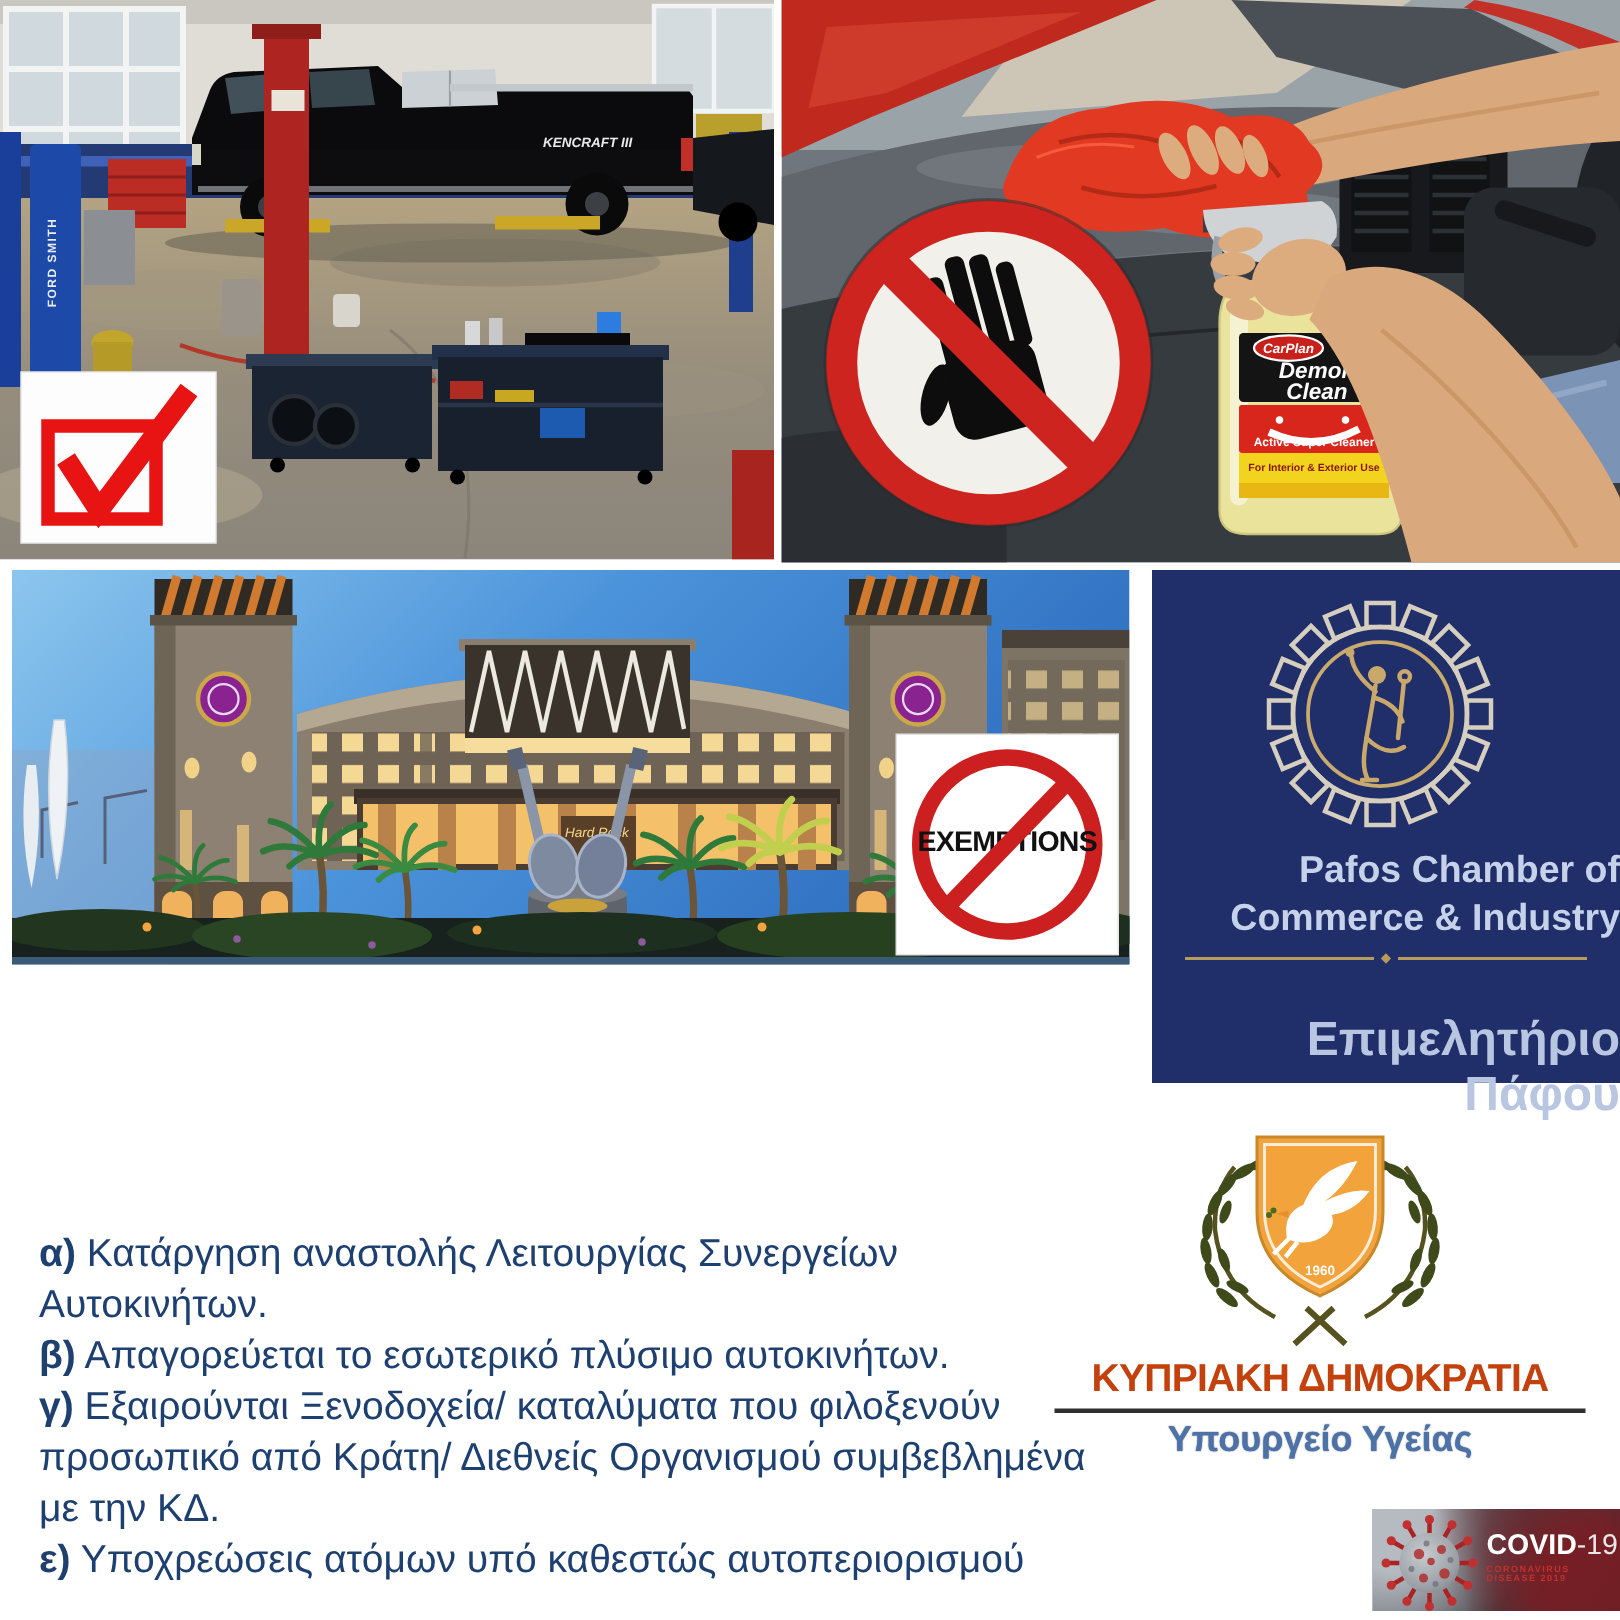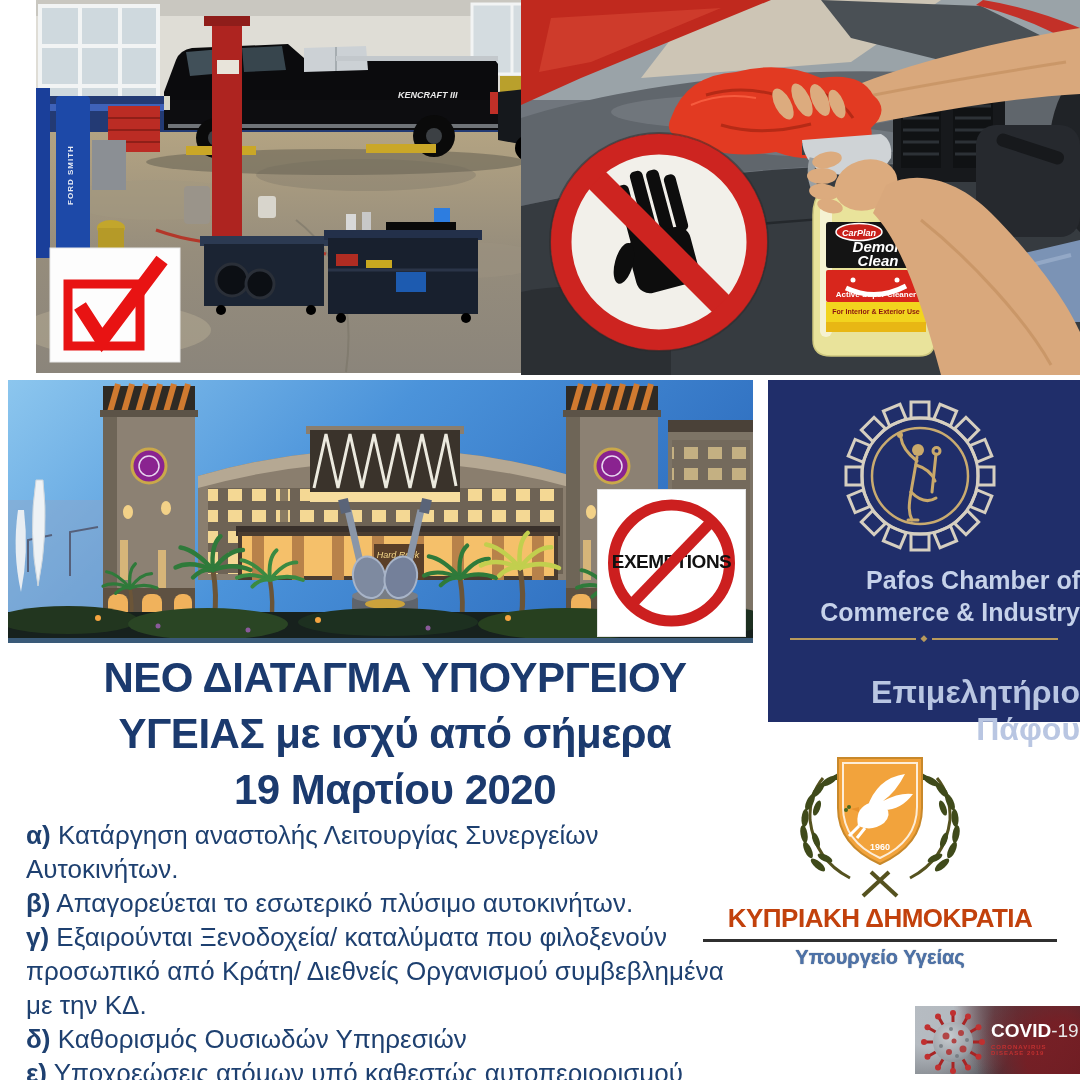--- a/index.html
+++ b/index.html
@@ -5,21 +5,21 @@
   html,body{margin:0;padding:0;background:#fff;}
   .canvas{
     position:relative;width:1080px;height:1080px;margin:0 auto;
     background:#fff;overflow:hidden;
     font-family:"Liberation Sans",sans-serif;
   }
   .abs{position:absolute;}
   svg{display:block;}
 
   
-  .photo-garage{left:0;top:0;width:516px;height:373px;padding-left:36px;}
+  .photo-garage{left:0;top:0;width:516px;height:373px;}
   .photo-interior{left:521px;top:0;width:559px;height:375px;}
   .photo-hotel{left:8px;top:380px;width:745px;height:263px;}
 
   
   .exemptions-box{left:598px;top:490px;width:147px;height:146px;background:#fff;box-shadow:0 0 0 1px #e3e3e3;}
   .exemptions-box svg{position:absolute;left:0;top:0;}
   .exemptions-label{
     position:absolute;left:0;top:61px;width:147px;text-align:center;
     font-weight:bold;font-size:19px;letter-spacing:-0.5px;color:#111;
   }
@@ -46,21 +46,21 @@
     color:var(--body_text,#1e4070);font-size:26px;line-height:34px;
   }
   .bullets p{margin:0;}
   .bullets b{font-weight:bold;}
 
   
   .emblem-svg{left:755px;top:750px;width:250px;height:152px;}
   .republic{left:698px;top:903px;width:364px;text-align:center;}
   .republic-title{font-weight:bold;font-size:26px;letter-spacing:-0.5px;color:#c2410c;}
   .republic-rule{height:3px;background:#2f2f2f;margin:5px 5px 4px 5px;}
-  .republic-ministry{font-weight:bold;font-size:20px;color:var(--ministry_blue,#4d72a8);text-shadow:0 0 1px #44536b;}
+  .republic-ministry{font-weight:bold;font-size:24px;color:var(--ministry_blue,#4d72a8);text-shadow:0 0 1px #44536b;}
 
   
   .covid{
     left:915px;top:1006px;width:165px;height:68px;overflow:hidden;
     background:
       radial-gradient(circle at 88% 75%, rgba(122,28,34,.85) 0 22%, rgba(122,28,34,0) 55%),
       radial-gradient(circle at 70% 15%, rgba(96,52,58,.8) 0 28%, rgba(96,52,58,0) 60%),
       radial-gradient(circle at 10% 20%, rgba(190,196,202,.9) 0 18%, rgba(190,196,202,0) 55%),
       linear-gradient(100deg,#6a6f75,#3d3a40 55%,#33222a);
   }
@@ -466,31 +466,25 @@
     <div class="chamber-text chamber-en1">Pafos Chamber of</div>
     <div class="chamber-text chamber-en2">Commerce &amp; Industry</div>
     <div class="chamber-div">
       <span class="bar"></span>
         <span class="dia">◆</span>
         <span class="bar"></span>
     </div>
     <div class="chamber-text chamber-gr2">Επιμελητήριο Πάφου</div>
   </div>
 
-  <div class="abs heading">
-    <div>ΝΕΟ ΔΙΑΤΑΓΜΑ ΥΠΟΥΡΓΕΙΟΥ</div>
-    <div>ΥΓΕΙΑΣ με ισχύ από σήμερα</div>
-    <div>19 Μαρτίου 2020</div>
-  </div>
 
   <div class="abs bullets">
     <p><b>α)</b> <span>Κατάργηση αναστολής Λειτουργίας Συνεργείων Αυτοκινήτων.</span></p>
     <p><b>β)</b> <span>Απαγορεύεται το εσωτερικό πλύσιμο αυτοκινήτων.</span></p>
     <p><b>γ)</b> <span>Εξαιρούνται Ξενοδοχεία/ καταλύματα που φιλοξενούν προσωπικό από Κράτη/ Διεθνείς Οργανισμού συμβεβλημένα με την ΚΔ.</span></p>
-    <p><b>δ)</b> <span>Καθορισμός Ουσιωδών Υπηρεσιών</span></p>
     <p><b>ε)</b> <span>Υποχρεώσεις ατόμων υπό καθεστώς αυτοπεριορισμού</span></p>
   </div>
 
   <svg class="abs emblem-svg" width="250" height="152" viewBox="0 0 250 152">
 
     <g>
       <path d="M95,128 Q60,110 55,70 Q54,45 68,28" stroke="#55521f" stroke-width="3" fill="none"></path>
       <path d="M155,128 Q190,110 195,70 Q196,45 182,28" stroke="#55521f" stroke-width="3" fill="none"></path>
       <g fill="#3f4a1a">
         <ellipse cx="63" cy="115" rx="9" ry="3.5" transform="rotate(40 63 115)"></ellipse>

